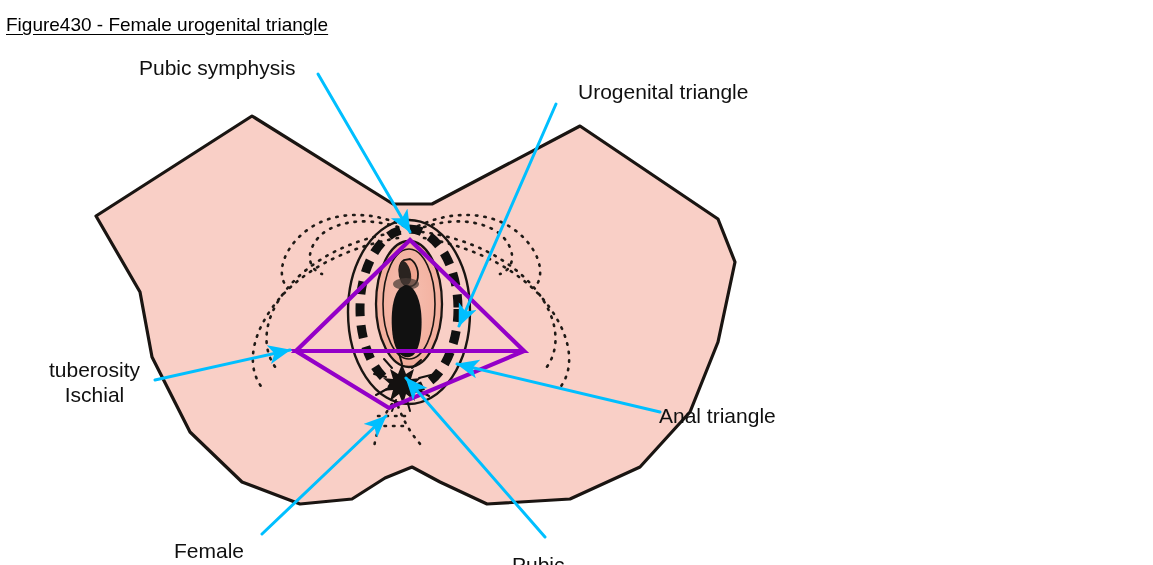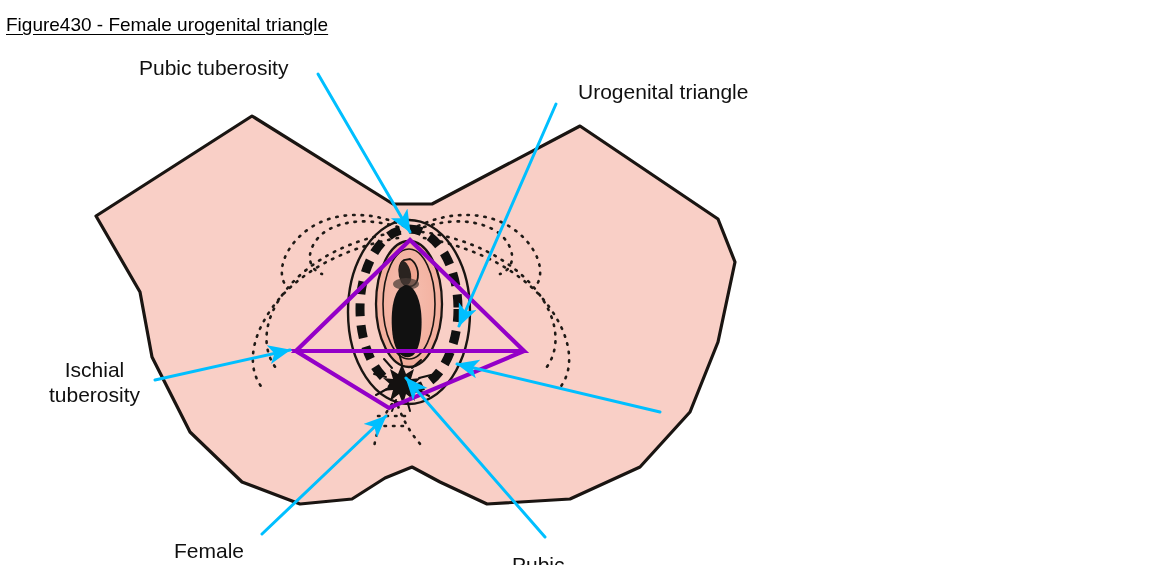--- a/index.html
+++ b/index.html
@@ -148,27 +148,28 @@
       <line x1="318" y1="62" x2="410" y2="220" marker-end="url(#arrowCyan)"></line>
       <line x1="556" y1="92" x2="459" y2="314" marker-end="url(#arrowCyan)"></line>
       <line x1="155" y1="368" x2="290" y2="338" marker-end="url(#arrowCyan)"></line>
       <line x1="660" y1="400" x2="457" y2="352" marker-end="url(#arrowCyan)"></line>
       <line x1="262" y1="522" x2="386" y2="404" marker-end="url(#arrowCyan)"></line>
       <line x1="545" y1="525" x2="406" y2="366" marker-end="url(#arrowCyan)"></line>
     </g>
 
   </svg>
 
-  <div class="callout-label" style="left:139px; top:44px;">Pubic tuberosity</div>
+  <div class="callout-label" style="left:139px; top:44px;">Pubic symphysis</div>
 
   <div class="callout-label" style="left:554px; top:68px;margin-left:24px;">Urogenital triangle</div>
 
   <div class="callout-label two-line" style="left:22px; top:346px; width:145px;">
+    <div>tuberosity</div>
     <div>Ischial</div>
-    <div>tuberosity</div>
   </div>
 
+  <div class="callout-label" style="left:659px; top:392px;">Anal triangle</div>
 
   <div class="callout-label" style="left:174px; top:527px;">Female</div>
 
   <div class="callout-label" style="left:512px; top:541px;">Pubic</div>
 
 </div>
 
 </body></html>

